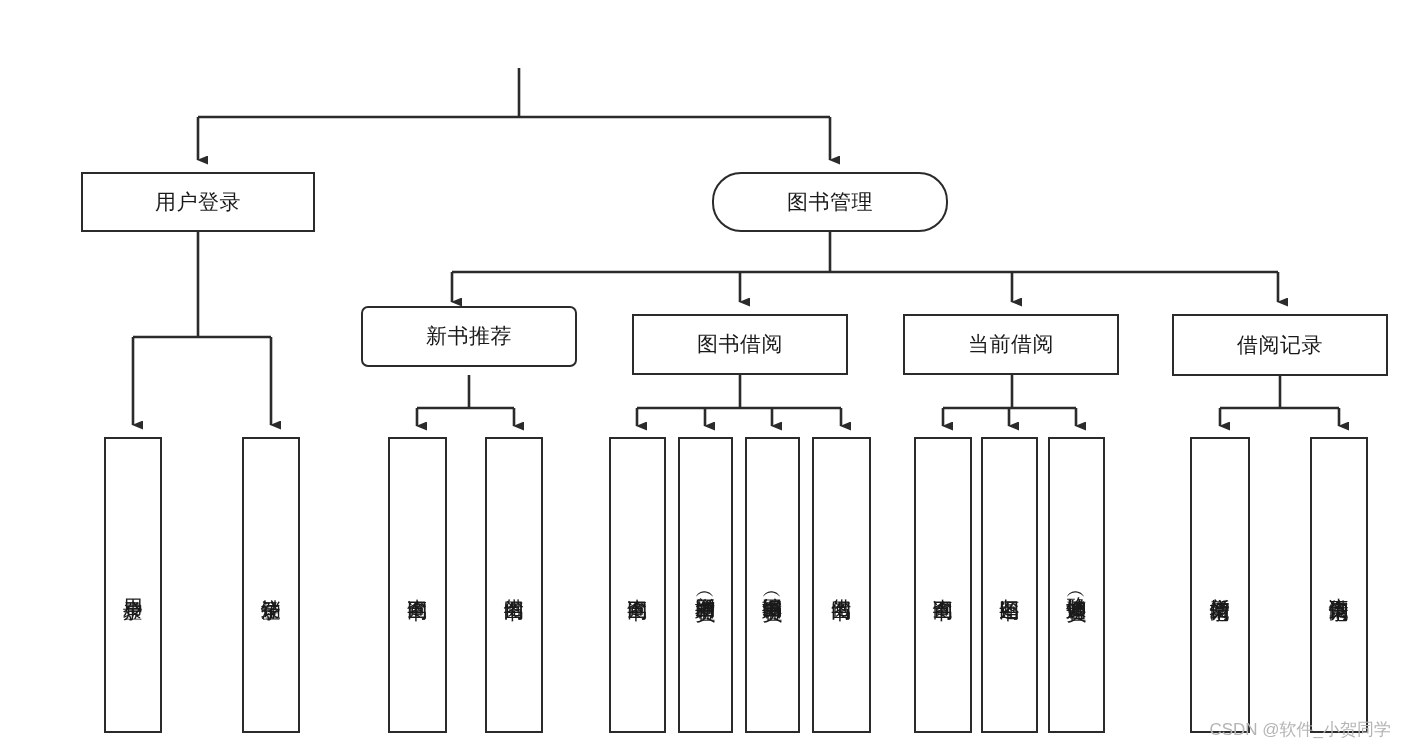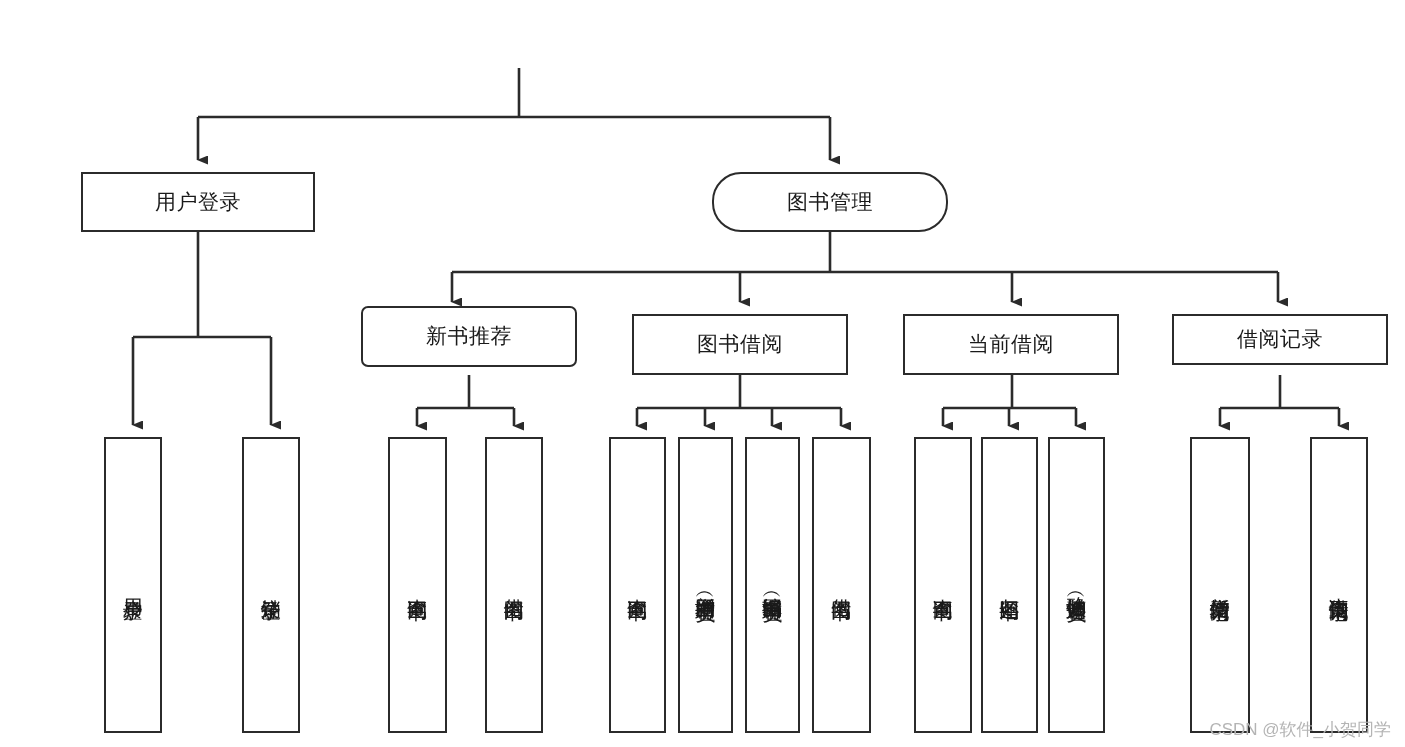--- a/index.html
+++ b/index.html
@@ -134,21 +134,21 @@
 
   <div class="node h" style="left:361px; top:306px; width:216px; height:61px;border-radius:7px;">
     <span class="lbl">新书推荐</span>
   </div>
   <div class="node h" style="left:632px; top:314px; width:216px; height:61px;">
     <span class="lbl">图书借阅</span>
   </div>
   <div class="node h" style="left:903px; top:314px; width:216px; height:61px;">
     <span class="lbl">当前借阅</span>
   </div>
-  <div class="node h" style="left:1172px; top:314px; width:216px; height:51px;">
+  <div class="node h" style="left:1172px; top:314px; width:216px; height:62px;">
     <span class="lbl">借阅记录</span>
   </div>
 
   <div class="node v" style="left:104px; top:437px; width:58px; height:296px;">
     <span class="lbl">用户登录</span>
   </div>
   <div class="node v" style="left:242px; top:437px; width:58px; height:296px;">
     <span class="lbl">注销登录</span>
   </div>
 

